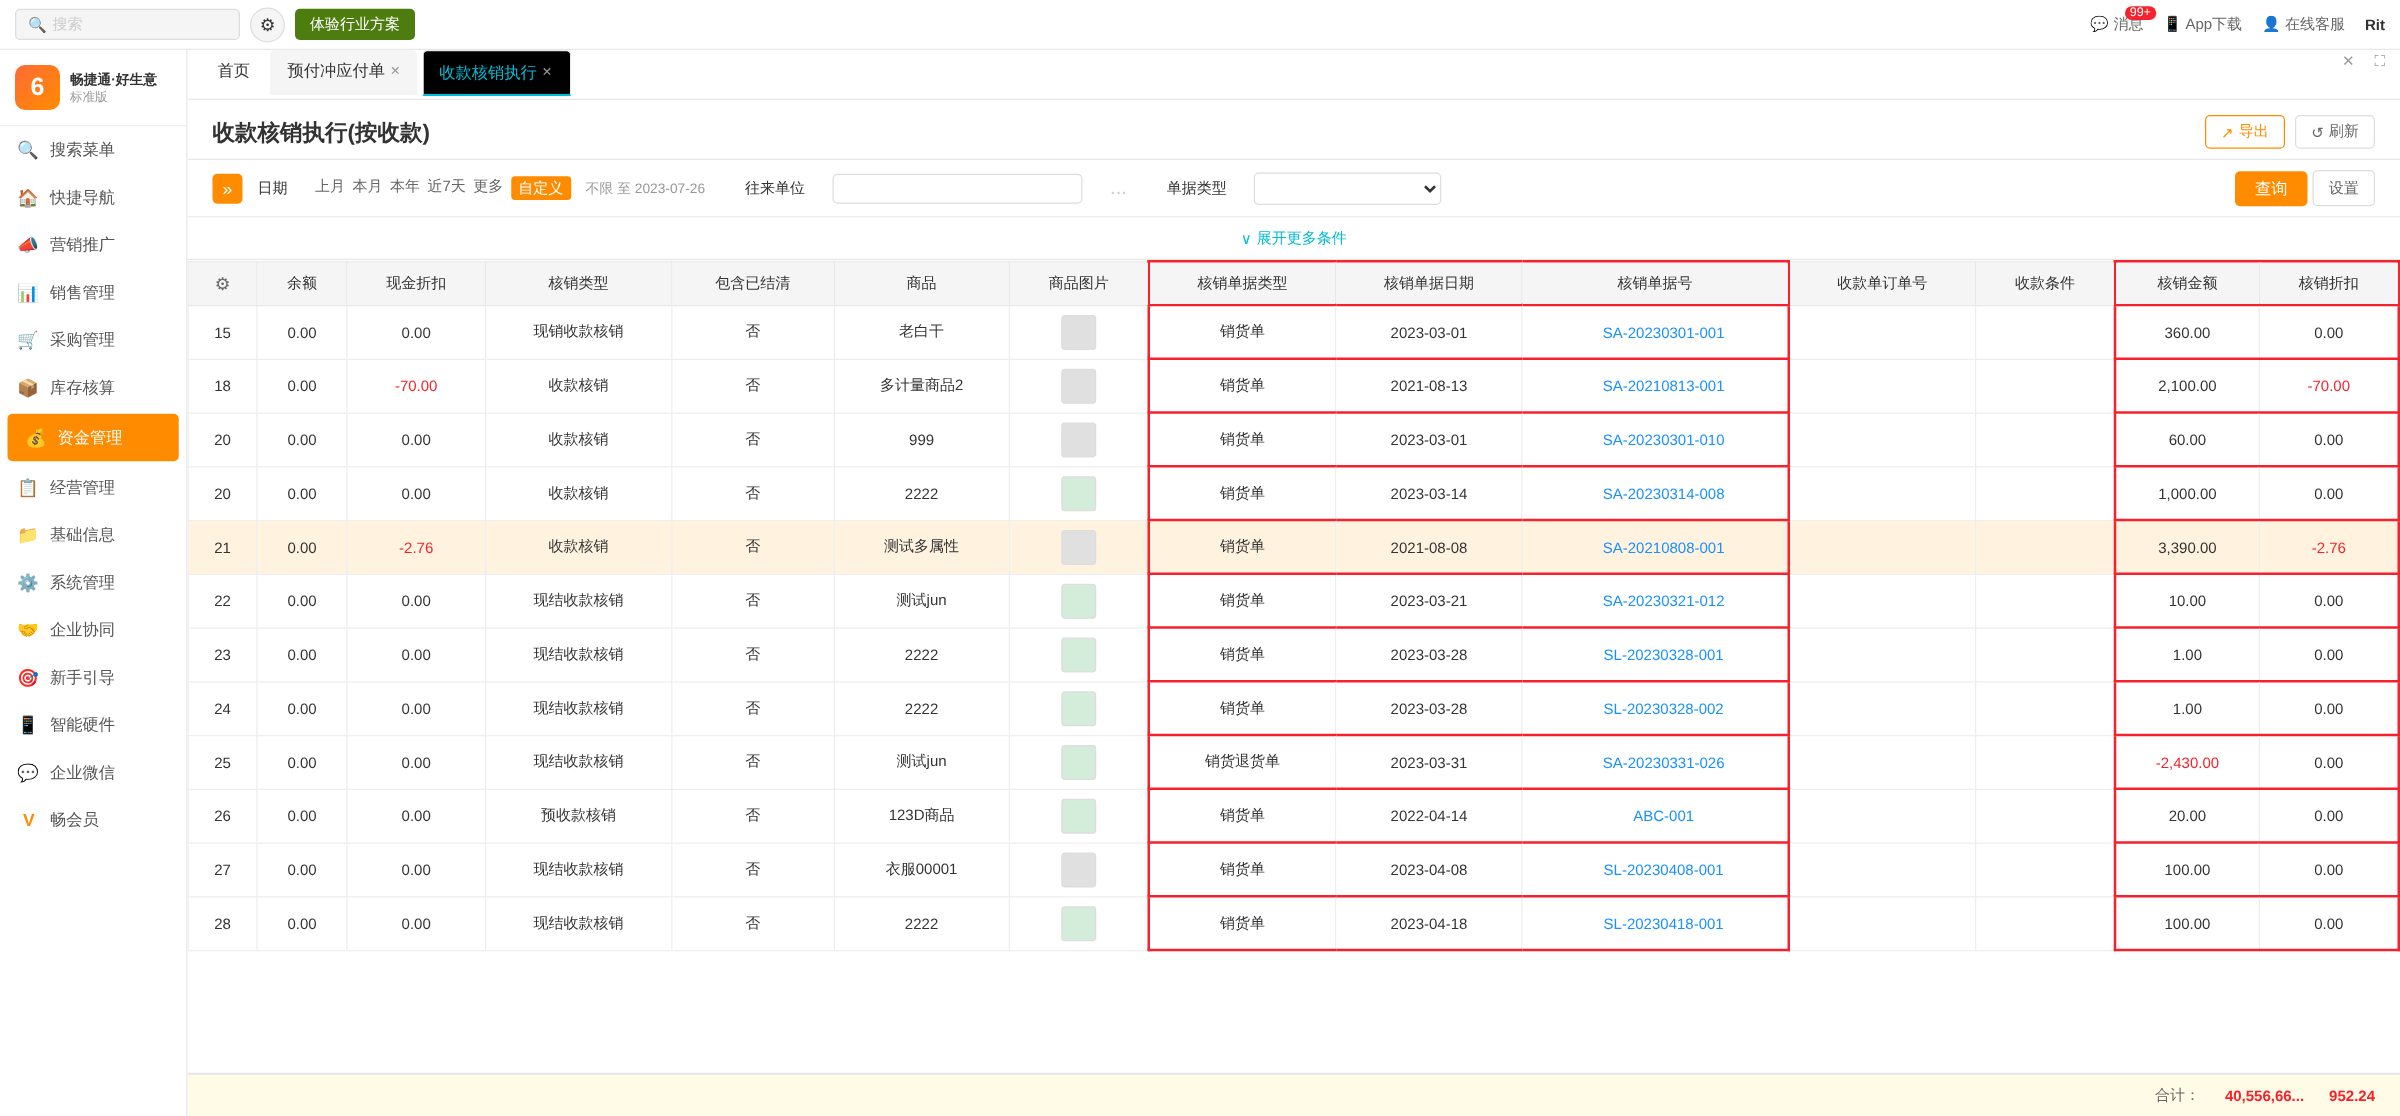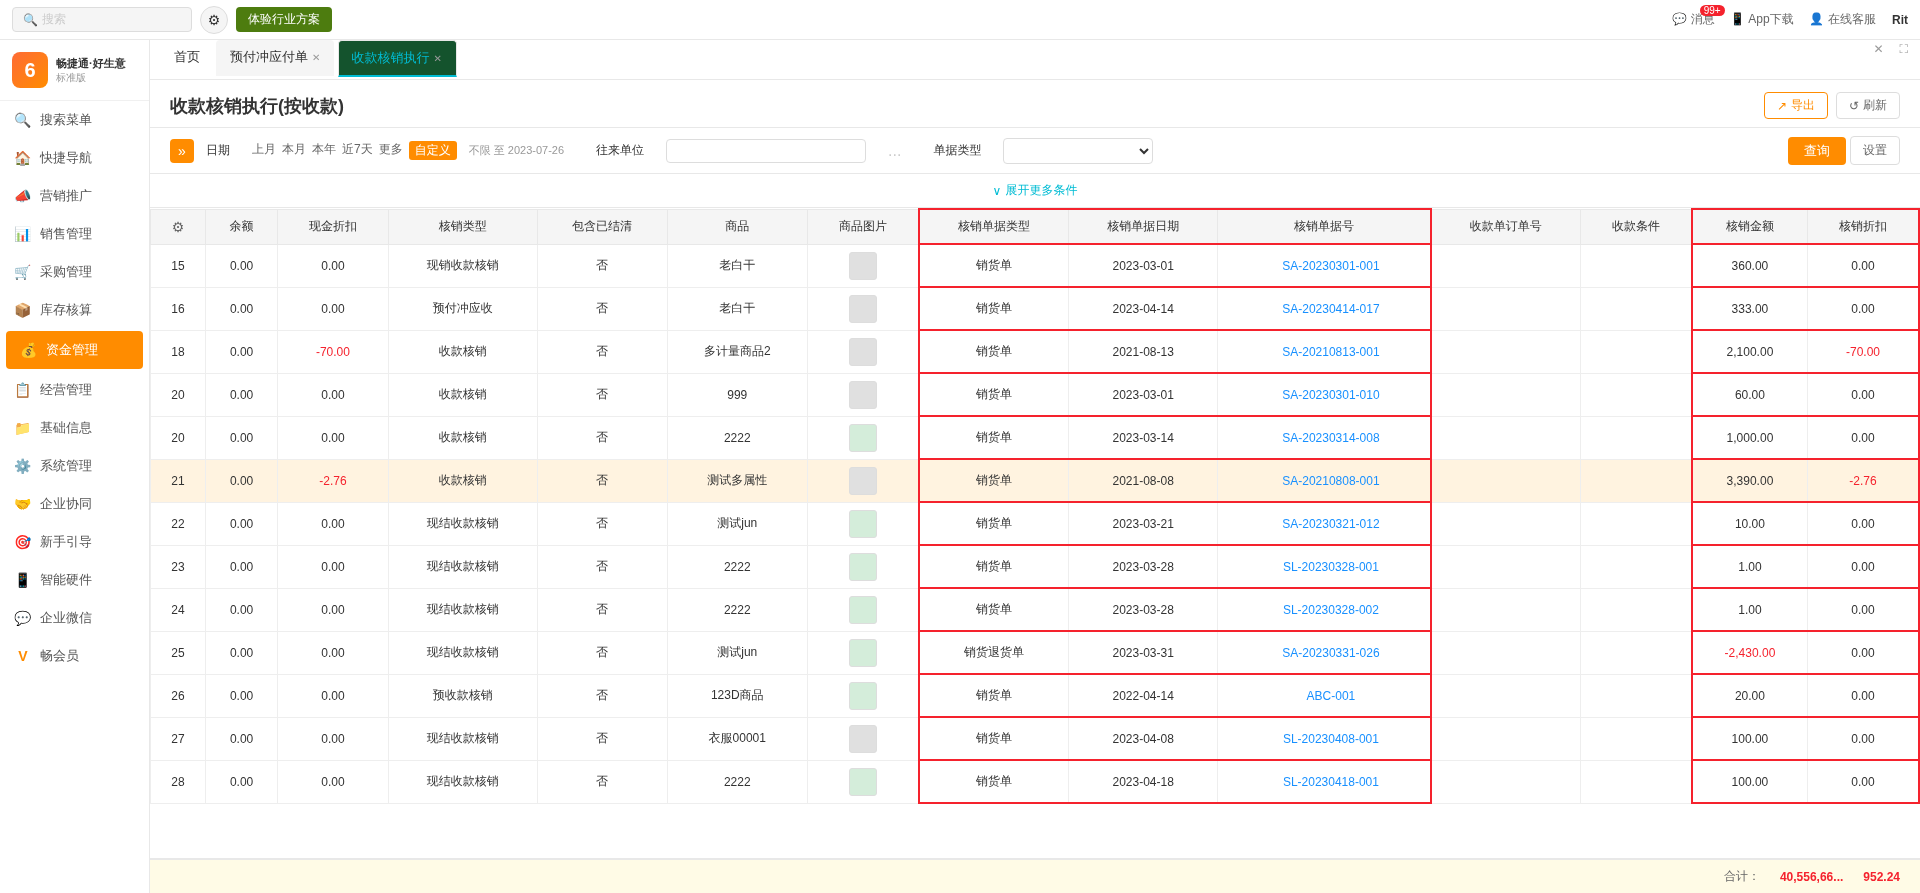--- a/index.html
+++ b/index.html
@@ -27,21 +27,21 @@
     .sidebar-item.active .sidebar-icon { color: #fff; }
     .sidebar-icon { font-size: 14px; width: 18px; text-align: center; }
 
     
     .main-content { flex: 1; display: flex; flex-direction: column; overflow: hidden; background: #f0f2f5; }
 
     
     .tab-bar { background: #fff; display: flex; align-items: flex-start; border-bottom: 1px solid #e8e8e8; padding: 0 8px; height: 40px; }
     .tab-home { padding: 8px 16px; color: #333; font-size: 13px; cursor: pointer; border-bottom: 2px solid transparent; }
     .tab-item { display: flex; align-items: center; gap: 4px; padding: 8px 14px; color: #333; font-size: 13px; cursor: pointer; border-bottom: 2px solid transparent; background: #f5f5f5; border-radius: 4px 4px 0 0; margin-right: 4px; }
-    .tab-item.active { background: #14532d; border: 1px solid #e8e8e8; border-bottom: 2px solid #00bcd4; color: #00bcd4; padding-left: 12px; }
+    .tab-item.active { background: #000000; border: 1px solid #e8e8e8; border-bottom: 2px solid #00bcd4; color: #00bcd4; padding-left: 12px; }
     .tab-close { font-size: 10px; color: #999; cursor: pointer; }
     .tab-bar-right { margin-left: auto; display: flex; align-items: center; gap: 8px; }
     .window-btn { font-size: 12px; color: #999; cursor: pointer; padding: 2px 4px; }
 
     
     .page-header { background: #fff; padding: 12px 20px 8px; border-bottom: 1px solid #e8e8e8; display: flex; align-items: center; justify-content: space-between; }
     .page-title { font-size: 18px; font-weight: bold; color: #333; }
     .header-actions { display: flex; gap: 8px; }
     .btn-export { border: 1px solid #ff8c00; color: #ff8c00; background: #fff; border-radius: 4px; padding: 4px 12px; font-size: 12px; cursor: pointer; display: flex; align-items: center; gap: 4px; }
     .btn-refresh { border: 1px solid #ddd; color: #666; background: #fff; border-radius: 4px; padding: 4px 12px; font-size: 12px; cursor: pointer; display: flex; align-items: center; gap: 4px; }
@@ -295,36 +295,20 @@
     <td><span class="img-placeholder gray-img"></span></td>
     <td class="col-red-first">销货单</td>
     <td class="col-red-box">2023-03-01</td>
     <td class="col-red-last"><a class="link-text" href="#">SA-20230301-001</a></td>
     <td></td>
     <td></td>
     <td class="col-red-first ">360.00</td>
     <td class="col-red-last ">0.00</td>
   </tr>
             <tr>
-    <td>16</td>
-    <td>0.00</td>
-    <td class="">0.00</td>
-    <td>预付冲应收</td>
-    <td>否</td>
-    <td>老白干</td>
-    <td><span class="img-placeholder gray-img"></span></td>
-    <td class="col-red-first">销货单</td>
-    <td class="col-red-box">2023-04-14</td>
-    <td class="col-red-last"><a class="link-text" href="#">SA-20230414-017</a></td>
-    <td></td>
-    <td></td>
-    <td class="col-red-first ">333.00</td>
-    <td class="col-red-last ">0.00</td>
-  </tr>
-            <tr>
     <td>18</td>
     <td>0.00</td>
     <td class="negative">-70.00</td>
     <td>收款核销</td>
     <td>否</td>
     <td>多计量商品2</td>
     <td><span class="img-placeholder gray-img"></span></td>
     <td class="col-red-first">销货单</td>
     <td class="col-red-box">2021-08-13</td>
     <td class="col-red-last"><a class="link-text" href="#">SA-20210813-001</a></td>

